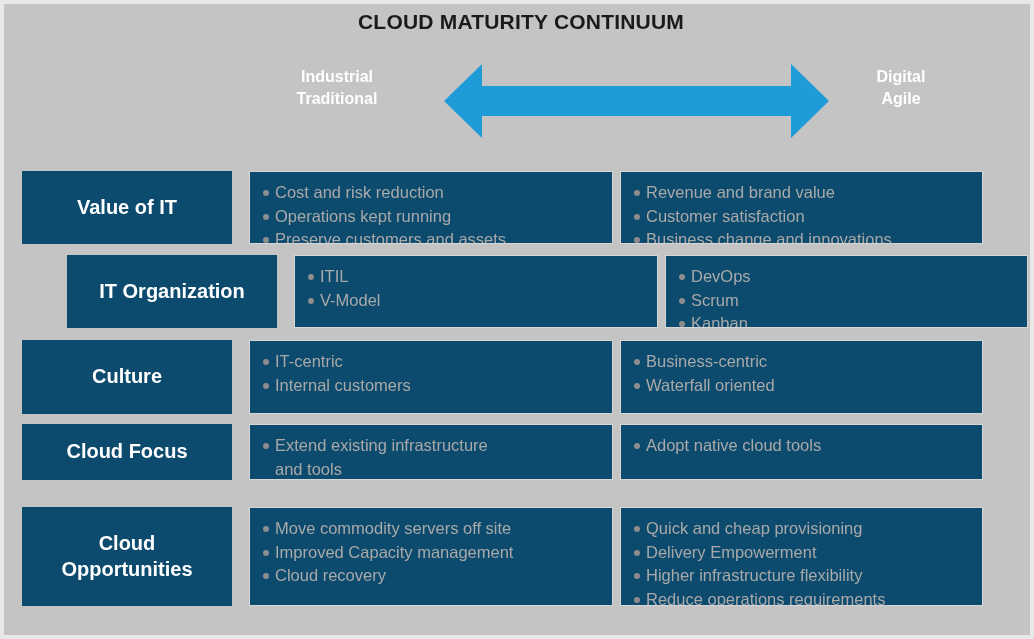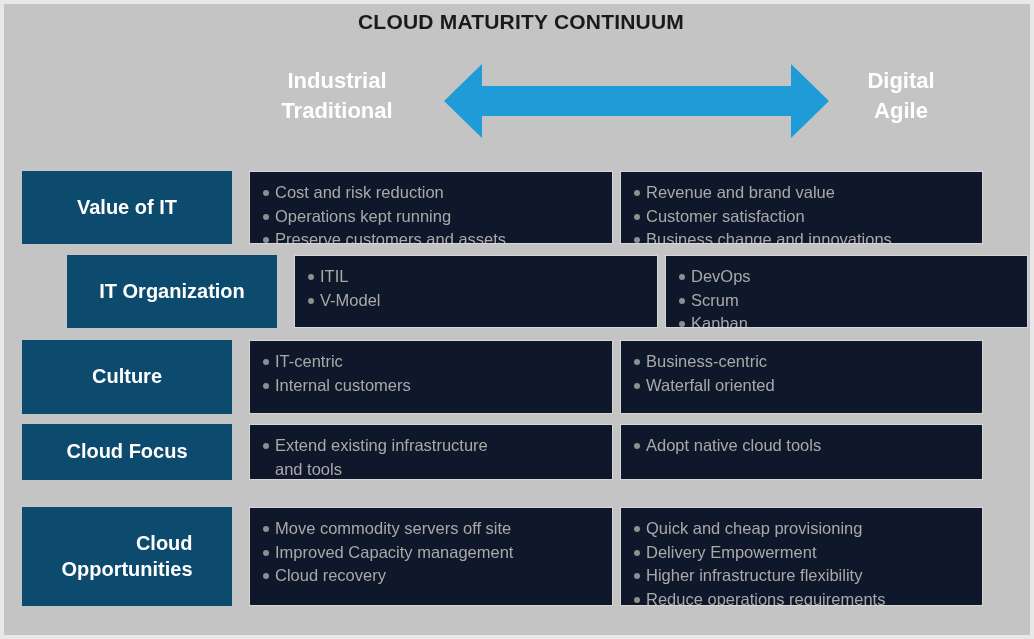--- a/index.html
+++ b/index.html
@@ -40,21 +40,21 @@
     top: 52px;
     width: 1034px;
     height: 95px;
   }
   .end-label {
     position: absolute;
     top: 10px;
     width: 200px;
     text-align: center;
     color: #ffffff;
-    font-size: 22px;
+    font-size: 16px;
     font-weight: bold;
     line-height: 1.35;
   }
   #left-label  { left: 233px; }
   #right-label { left: 797px; }
 
   #arrow-wrap {
     position: absolute;
     left: 440px;
     top: 0px;
@@ -85,21 +85,21 @@
     display: flex;
     align-items: center;
     justify-content: center;
     text-align: center;
     line-height: 1.28;
     box-sizing: border-box;
     padding: 2px 6px;
   }
 
   .cell {
-    background: #0f172a;
+    background: #0c4a6e;
     border: 1px solid #d6d6d6;
     box-sizing: border-box;
     padding: 9px 10px 6px 12px;
     overflow: hidden;
   }
   .cell-left  { flex: 0 0 364px; margin-left: 17px; }
   .cell-right { flex: 0 0 363px; margin-left: 7px; }
 
   ul.bullets {
     margin: 0;
@@ -206,21 +206,21 @@
       </ul>
     </div>
     <div class="cell cell-right">
       <ul class="bullets">
         <li>Adopt native cloud tools</li>
       </ul>
     </div>
   </div>
 
   <div class="row" id="row-4">
-    <div class="row-label" style="white-space: pre-line; text-align: right;">Cloud
+    <div class="row-label" style="white-space: pre-line;">Cloud
 Opportunities</div>
     <div class="cell cell-left">
       <ul class="bullets">
         <li>Move commodity servers off site</li>
         <li>Improved Capacity management</li>
         <li>Cloud recovery</li>
       </ul>
     </div>
     <div class="cell cell-right">
       <ul class="bullets">

